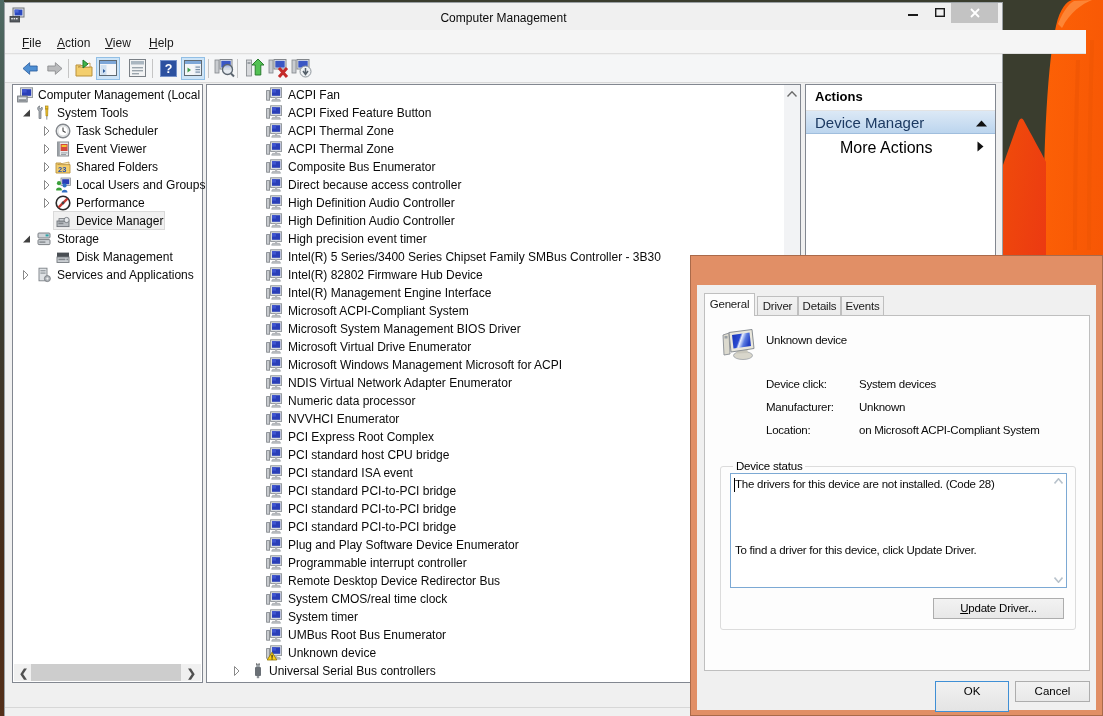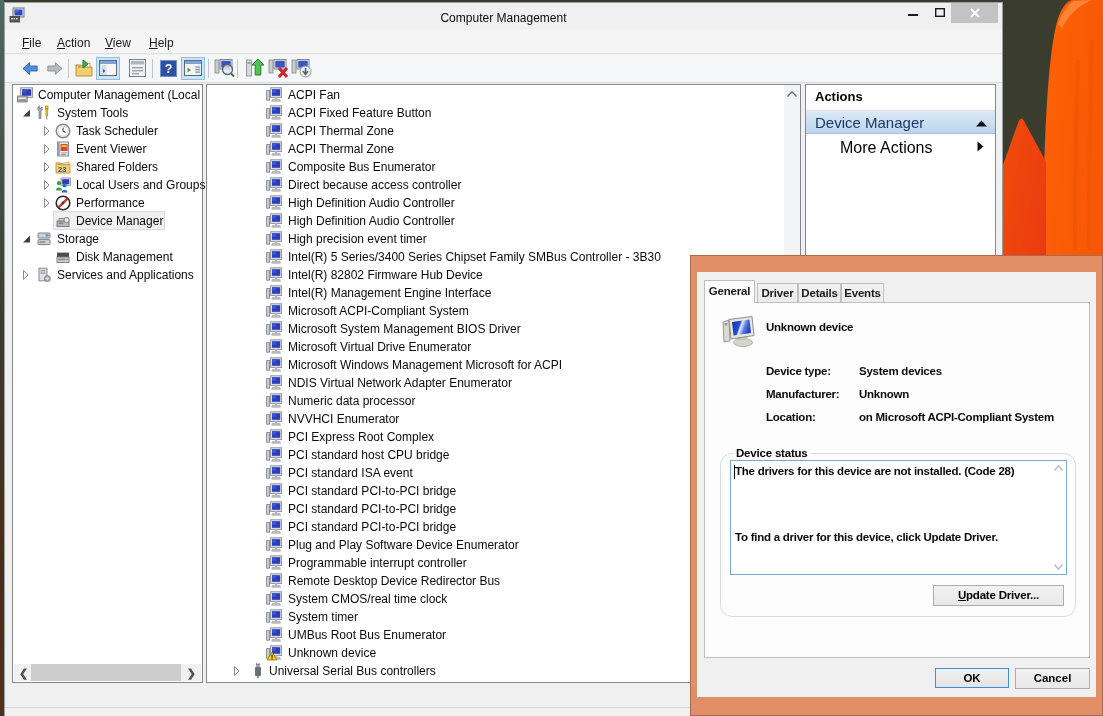--- a/index.html
+++ b/index.html
@@ -7,21 +7,21 @@
 body { font-family:"Liberation Sans", sans-serif; font-size:12px; color:#000; position:relative; background:#41463c; }
 .abs { position:absolute; }
 
 
 #desk { left:0; top:0; width:1103px; height:716px; background:#3f443a; }
 
 
 #win { left:4px; top:2px; width:999px; height:714px; background:#f0f0f0; border:1px solid #9aa0a4; border-bottom:none; }
 #titlebar { left:5px; top:3px; width:997px; height:27px; background:#f0f0f0; }
 #title { left:0; top:8px; width:997px; text-align:center; font-size:12px; color:#0a0a0a; }
-#menubar { left:5px; top:30px; width:997px; height:24px; background:#f5f5f5; border-bottom:1px solid #dfdfdf; }
+#menubar { left:5px; top:30px; width:1081px; height:24px; background:#f5f5f5; border-bottom:1px solid #dfdfdf; }
 .menu { position:absolute; top:6px; font-size:12px; color:#1a1a1a; }
 .menu u { text-decoration:underline; }
 #toolbar { left:5px; top:55px; width:997px; height:28px; background:#f5f6f7; border-bottom:1px solid #d9d9d9; }
 .tsep { position:absolute; top:4px; width:1px; height:19px; background:#c5c5c5; }
 #closebox { left:951px; top:3px; width:47px; height:20px; background:#c3c3c3; }
 #closebox .x { position:absolute; left:19px; top:5px; width:10px; height:10px; }
 
 
 .panel { background:#fff; border:1px solid #828790; }
 #treepanel { left:12px; top:84px; width:191px; height:599px; }
@@ -46,39 +46,39 @@
 #act-title { left:815px; top:89px; font-size:13px; font-weight:bold; }
 #act-bar { left:806px; top:110px; width:189px; height:24px; background:linear-gradient(#dcE9f6,#bcd5ee); border-top:1px solid #e3e3e3; border-bottom:1px solid #a0bedd; }
 #act-bar-t { position:absolute; left:9px; top:3px; font-size:15px; color:#1c3a62; }
 #act-more { left:840px; top:139px; font-size:16px; }
 
 
 #dlg { left:690px; top:255px; width:413px; height:461px; background:#e18f66; border:1px solid #aa6a4a; }
 #dlg-title { position:absolute; left:0; top:0; width:411px; height:29px; }
 #dlg-title-t { position:absolute; width:100%; top:7px; text-align:center; font-size:13px; letter-spacing:-0.7px; color:#642e13; }
 #dlg-close { position:absolute; left:374px; top:1px; width:32px; height:20px; background:#ce4b55; }
-#dlg-body { position:absolute; left:6px; top:16px; width:399px; height:425px; background:#f0f0f0;font-weight:bold; }
+#dlg-body { position:absolute; left:6px; top:29px; width:399px; height:425px; background:#f0f0f0; }
 
 
 .tab { position:absolute; top:11px; height:20px; background:linear-gradient(#f2f2f2,#ebebeb); border:1px solid #bfbfbf; border-bottom:none; font-size:11.5px; letter-spacing:-0.2px; text-align:center; line-height:19px; color:#1a1a1a; }
 #tab-general { left:7px; top:8px; height:23px; width:51px; background:#fdfdfd; z-index:3; line-height:21px; }
 #tab-driver { left:60px; width:41px; }
 #tab-details { left:101px; width:43px; }
 #tab-events { left:144px; width:43px; }
 #tabpage { position:absolute; left:7px; top:30px; width:386px; height:356px; background:#fdfdfd; border:1px solid #bfbfbf; z-index:2; }
 
 
 .lbl { position:absolute; font-size:11.5px; letter-spacing:-0.25px; color:#0a0a0a; white-space:nowrap; }
 
-#grpbox { position:absolute; left:15px; top:150px; width:356px; height:164px; border:1px solid #dcdcdc; border-radius:12px; }
+#grpbox { position:absolute; left:15px; top:150px; width:356px; height:164px; border:1px solid #dcdcdc; border-radius:3px; }
 #grplbl { position:absolute; left:12px; top:-7px; background:#fdfdfd; padding:0 3px; font-size:11.5px; letter-spacing:-0.2px; }
 #statusta { position:absolute; left:9px; top:6px; width:337px; height:115px; background:#fff; border:1px solid #7ca9d4; }
 #updbtn { position:absolute; left:212px; top:131px; width:131px; height:21px; background:linear-gradient(#f2f2f2,#e8e8e8); border:1px solid #adadad; text-align:center; line-height:19px; font-size:11.5px; letter-spacing:-0.2px; }
 
-#okbtn { position:absolute; left:238px; top:396px; width:74px; height:20px; background:linear-gradient(#f1f1f1,#e4e4e4); border:1px solid #3f8fd5; text-align:center; line-height:19px; font-size:11.5px; }
+#okbtn { position:absolute; left:238px; top:396px; width:74px; height:31px; background:linear-gradient(#f1f1f1,#e4e4e4); border:1px solid #3f8fd5; text-align:center; line-height:19px; font-size:11.5px; }
 #cancelbtn { position:absolute; left:318px; top:396px; width:75px; height:21px; background:linear-gradient(#f2f2f2,#e8e8e8); border:1px solid #adadad; text-align:center; line-height:19px; font-size:11.5px; }
 </style>
 </head>
 <body>
 <div class="abs" id="desk">
   <svg width="1103" height="716" style="position:absolute;left:0;top:0">
     <rect x="0" y="0" width="1103" height="716" fill="#3a3d2e"></rect>
 
     <defs>
       <linearGradient id="lg" x1="0" y1="0" x2="0" y2="1">
@@ -752,21 +752,21 @@
             </linearGradient>
           </defs>
         <path d="M3,7 L9,5 L10,26 L4,27 Z" fill="#dcdacf" stroke="#8a8f94" stroke-width="0.9"></path>
         <rect x="4.5" y="8" width="3" height="2.5" fill="#9aa0a5"></rect>
         <ellipse cx="23" cy="27.5" rx="9.5" ry="4" fill="#d8d6cb" stroke="#9aa0a5" stroke-width="0.8"></ellipse>
         <path d="M17,20 L27,19.5 L28,25 L16.5,25.5 Z" fill="#c9c7bc"></path>
         <path d="M9,4.5 L32,1.5 L34,20.5 L11,24 Z" fill="#e9e7dc" stroke="#8a8f94" stroke-width="1"></path>
         <path d="M12,7 L29.5,4.5 L31,18 L13.5,20.5 Z" fill="url(#scr)"></path>
       </svg>
       <div class="lbl" style="left:61px;top:18px">Unknown device</div>
-      <div class="lbl" style="left:61px;top:62px">Device type:</div>
+      <div class="lbl" style="left:61px;top:62px">Device click:</div>
       <div class="lbl" style="left:154px;top:62px">System devices</div>
       <div class="lbl" style="left:61px;top:85px">Manufacturer:</div>
       <div class="lbl" style="left:154px;top:85px">Unknown</div>
       <div class="lbl" style="left:61px;top:108px">Location:</div>
       <div class="lbl" style="left:154px;top:108px">on Microsoft ACPI-Compliant System</div>
       <div id="grpbox">
         <div id="grplbl">Device status</div>
         <div id="statusta">
           <div style="position:absolute;left:3px;top:4px;width:1px;height:14px;background:#000"></div>
             <div class="lbl" style="left:4px;top:4px">The drivers for this device are not installed. (Code 28)</div>

